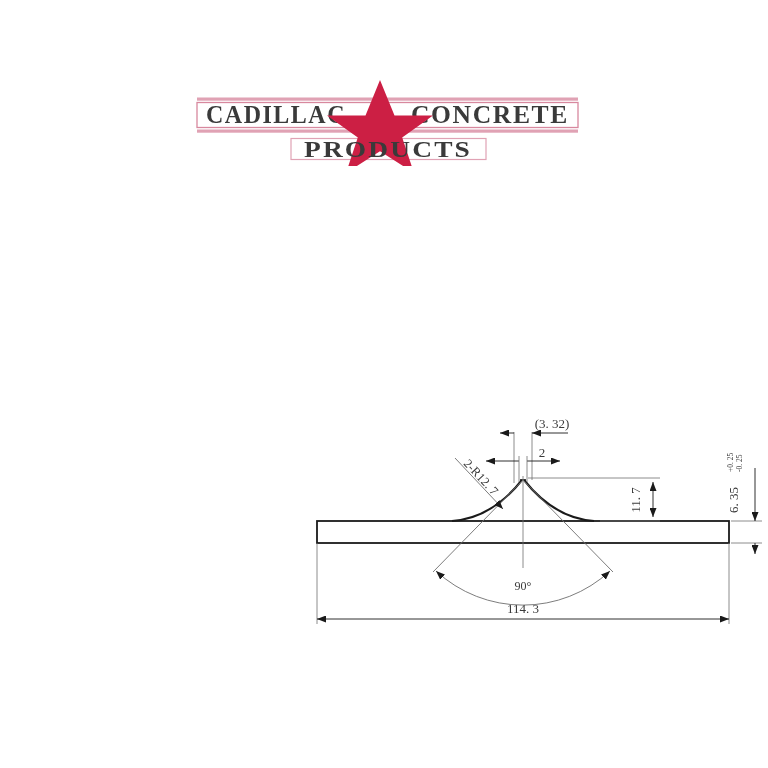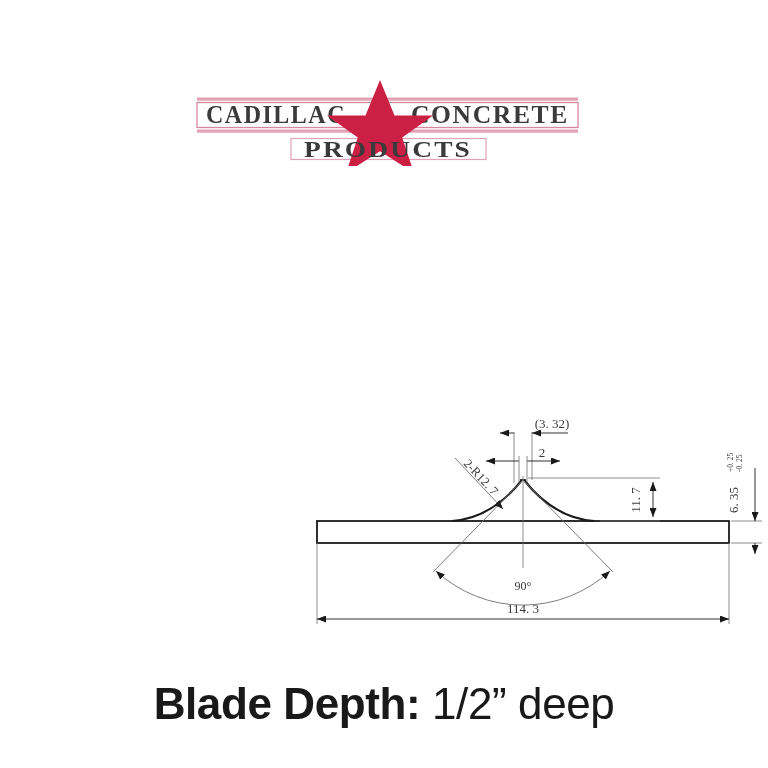--- a/index.html
+++ b/index.html
@@ -174,17 +174,14 @@
         <text x="466" y="96" font-size="7.5" text-anchor="start">-0. 25</text>
       </g>
 
       <line x1="17" y1="135" x2="17" y2="216" stroke="#6e6e6e" stroke-width="0.8"></line>
       <line x1="429" y1="135" x2="429" y2="216" stroke="#6e6e6e" stroke-width="0.8"></line>
       <line x1="17" y1="211" x2="429" y2="211" stroke="#1a1a1a" stroke-width="0.9" marker-start="url(#ar-l)" marker-end="url(#ar-r)"></line>
       <text x="223" y="205" text-anchor="middle" font-size="13">114. 3</text>
     </svg>
   </div>
 
-  <div id="caption">
-    <span class="cap-bold">Blade Depth:</span><span>&nbsp;</span><span class="cap-reg">1/2” deep</span>
-  </div>
 
 </div>
 
 </body></html>

